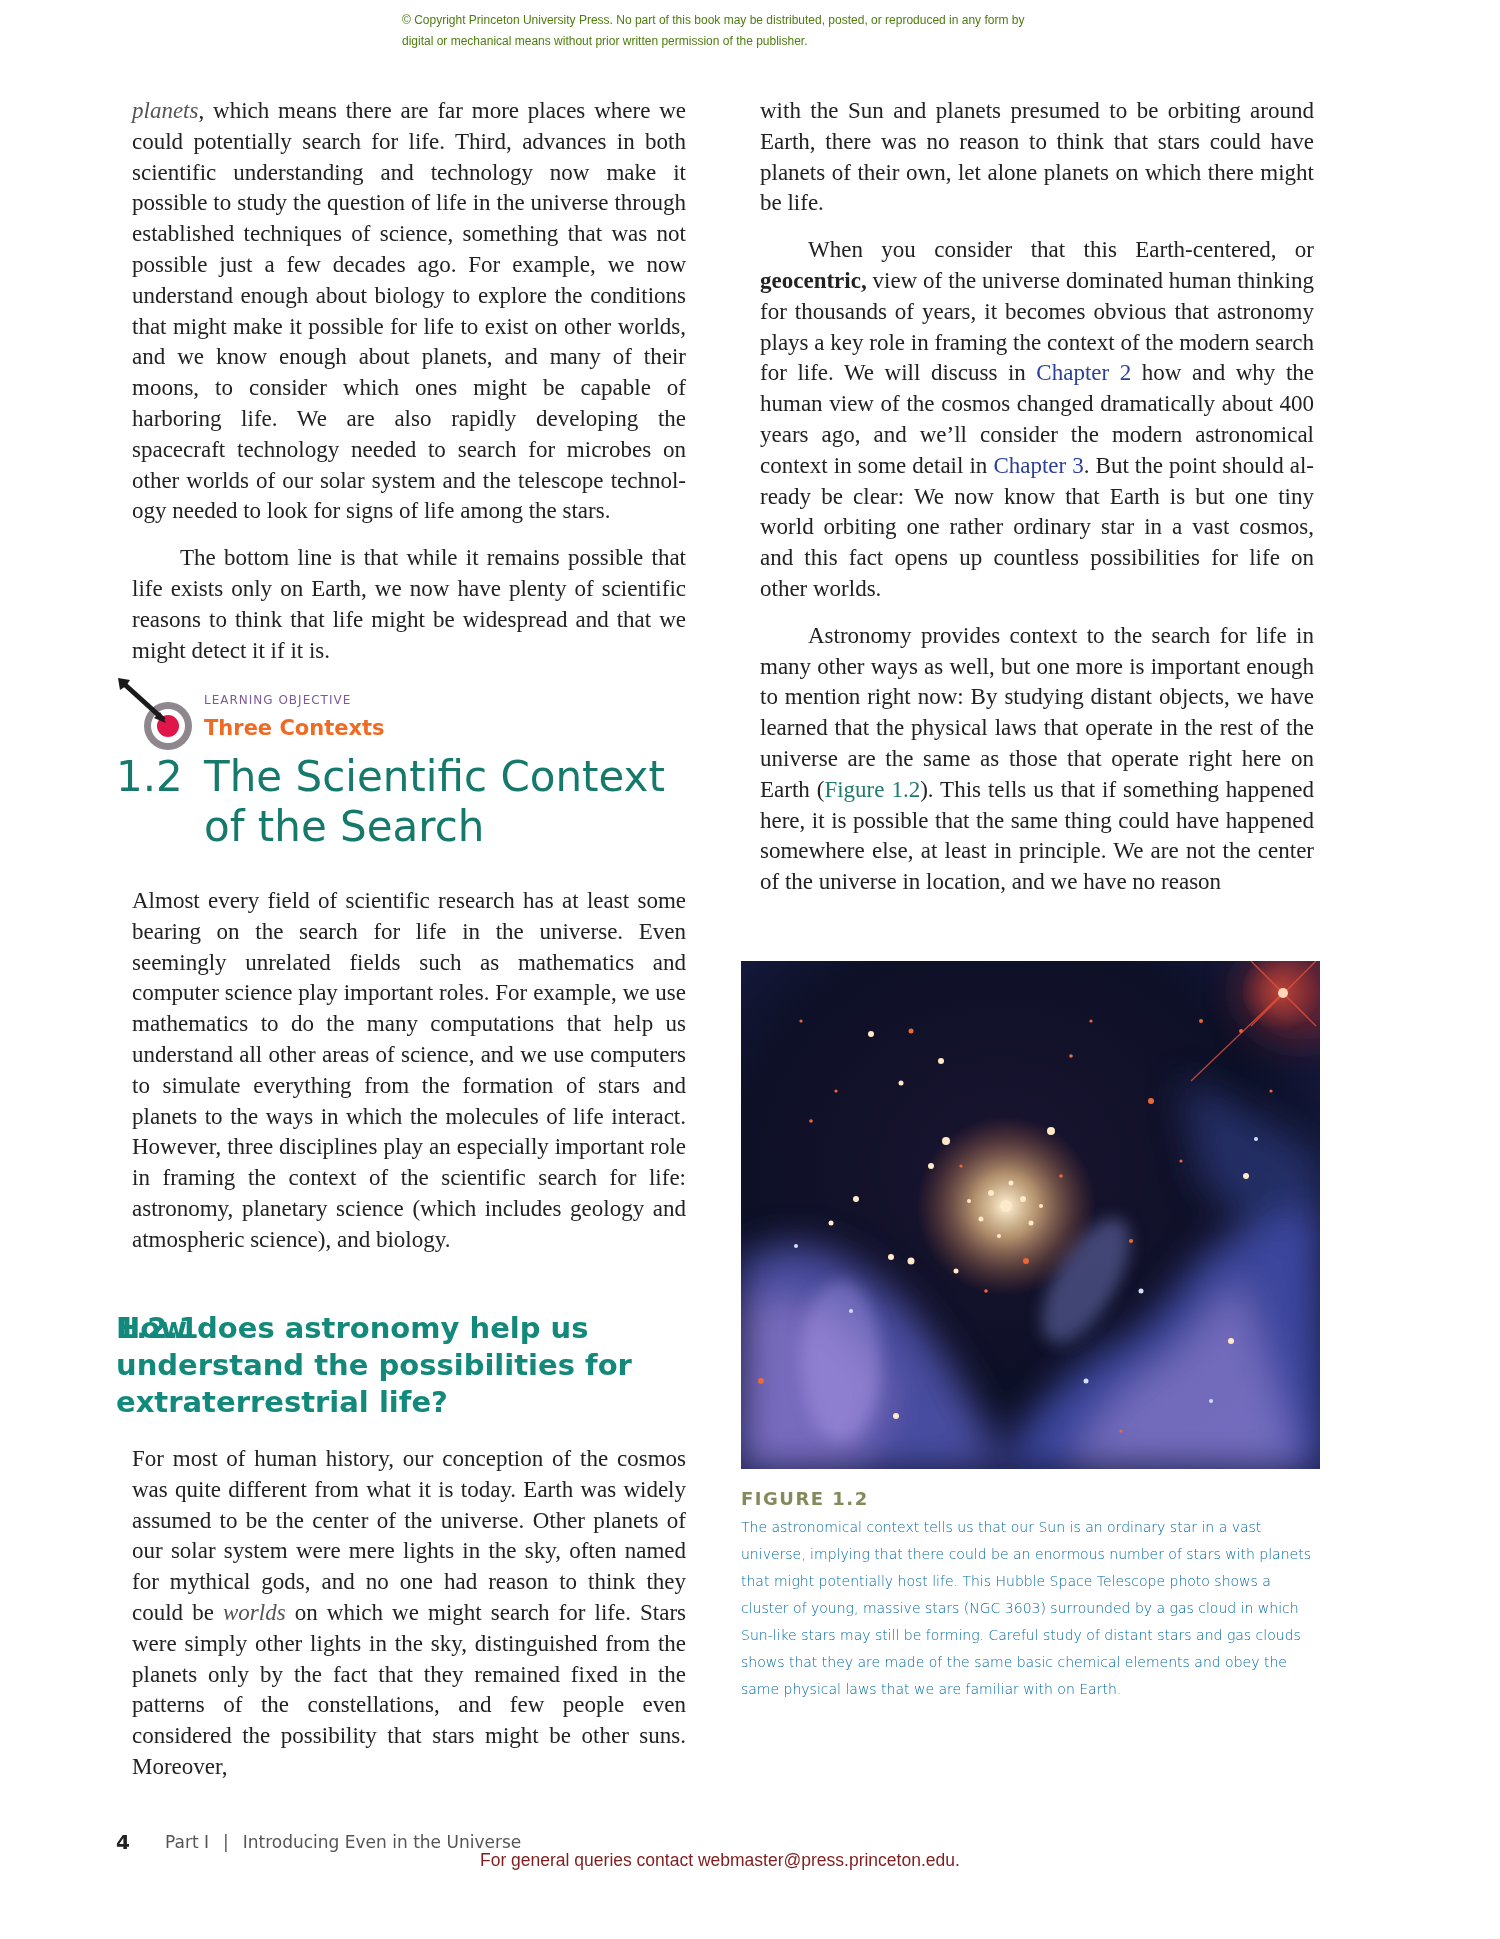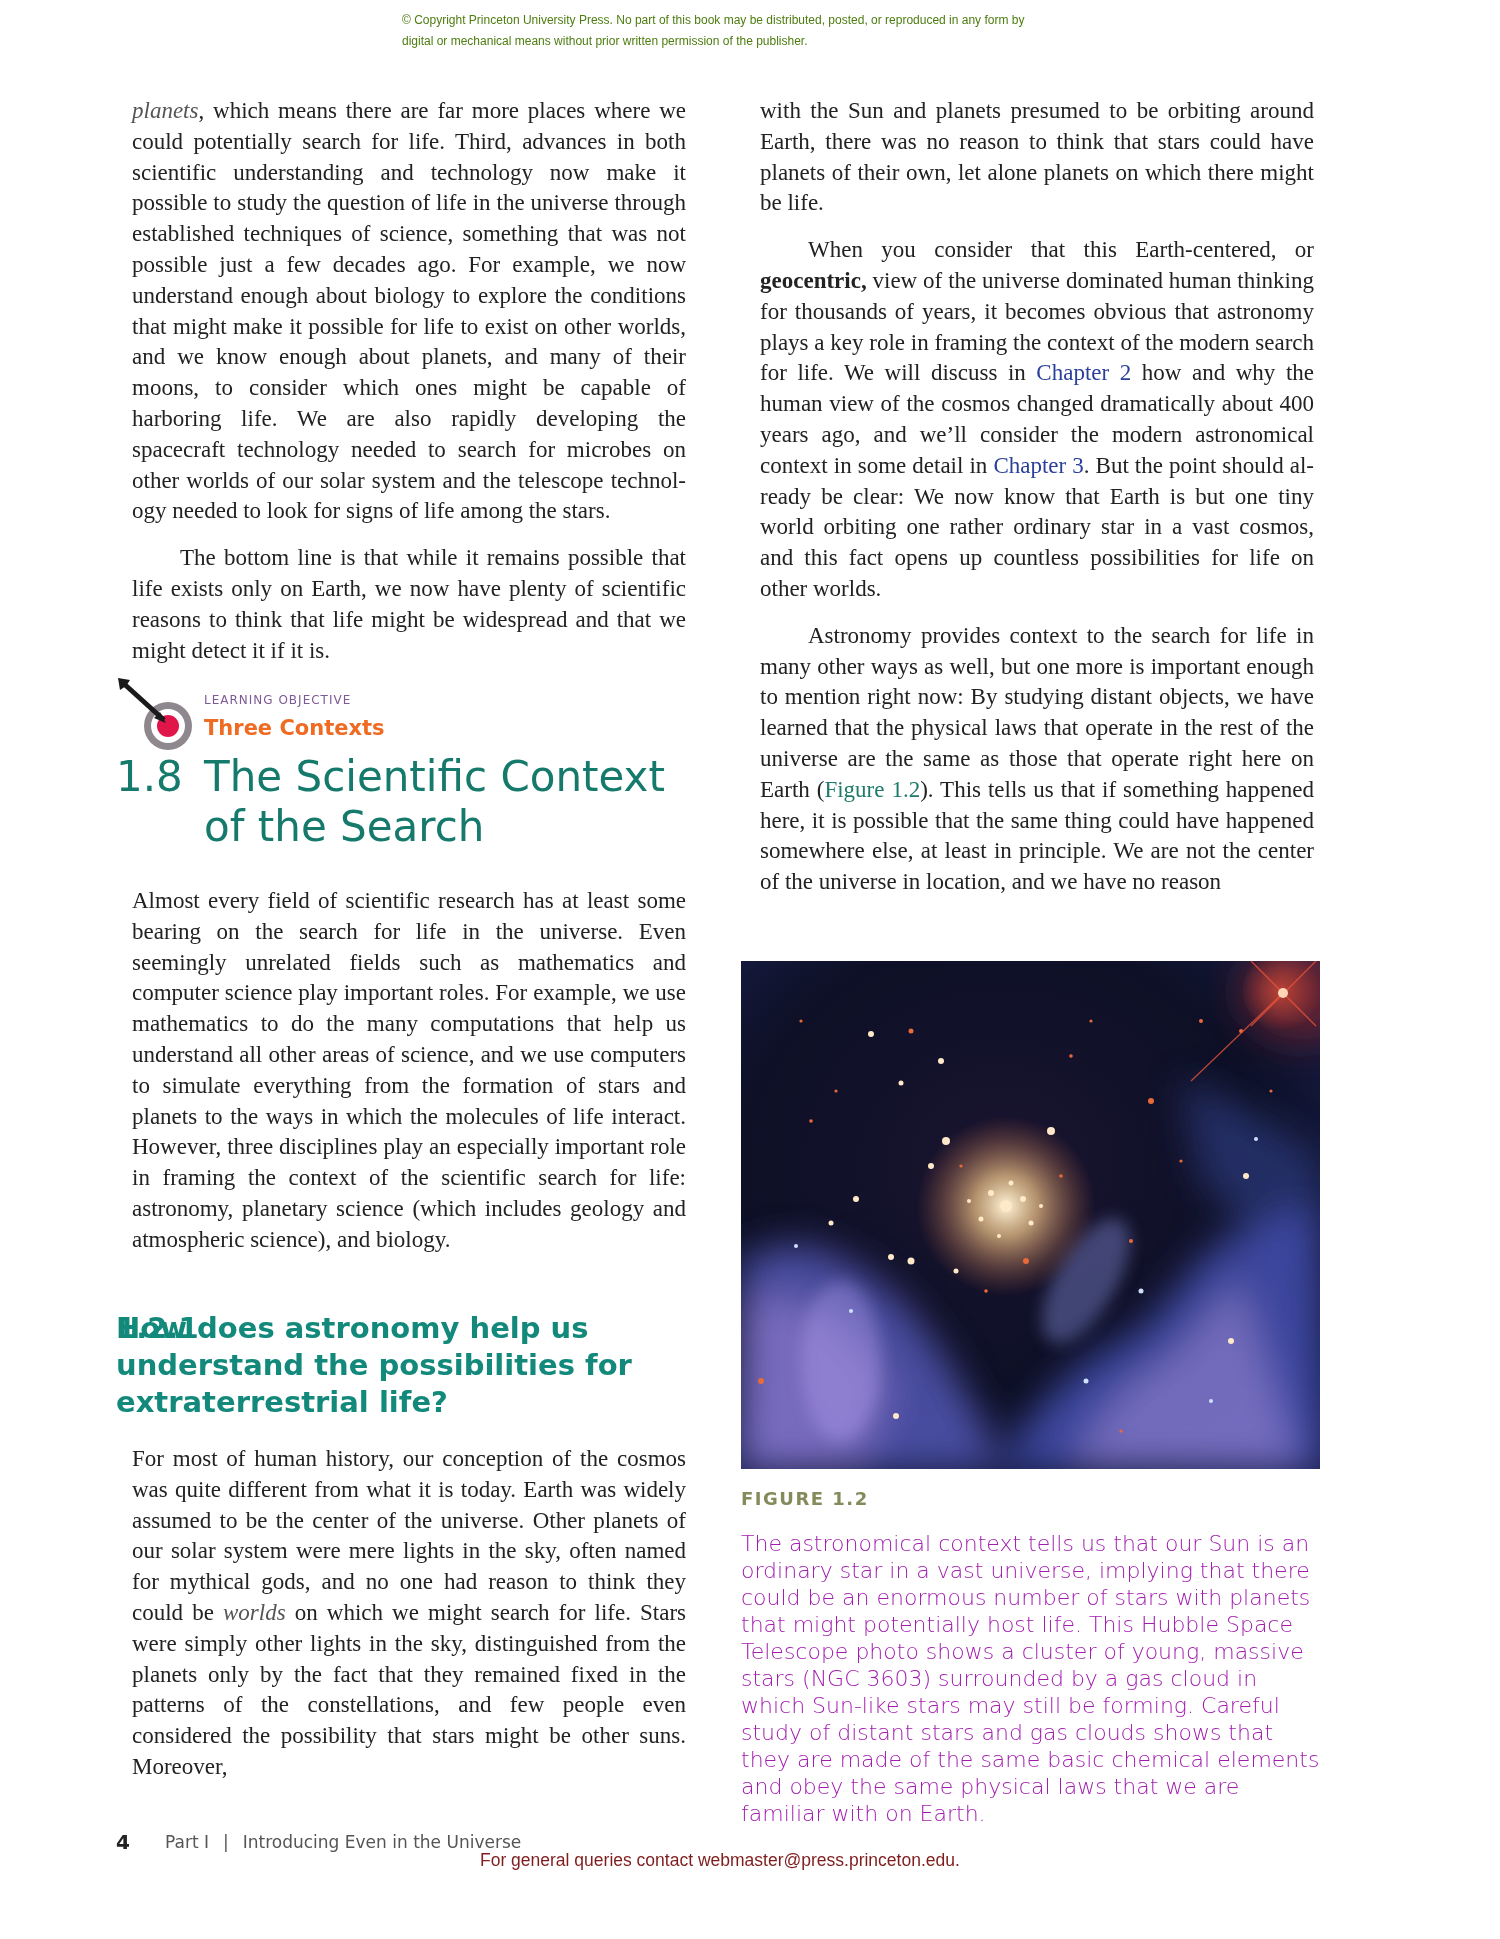--- a/index.html
+++ b/index.html
@@ -57,22 +57,22 @@
     position: absolute; left: 741px; top: 961px; width: 579px; height: 508px;
     overflow: hidden; background: #0b0f25;
   }
   .fig-label {
     position: absolute; left: 741px; top: 1488px;
     font-family: "DejaVu Sans", sans-serif; font-size: 18px; letter-spacing: 1.5px;
     color: #858a5a; font-weight: bold;
   }
   .fig-caption {
     position: absolute; left: 741px; top: 1514px; width: 580px;
-    font-family: "DejaVu Sans", sans-serif; font-size: 22px; line-height: 27px;
-    color: #a21caf; font-weight: 300; margin-top: 16px;
+    font-family: "DejaVu Sans", sans-serif; font-size: 14px; line-height: 27px;
+    color: #0369a1; font-weight: 300;
   }
   .footer-page {
     position: absolute; left: 116px; top: 1830px;
     font-family: "DejaVu Sans", sans-serif; font-size: 20px; font-weight: bold; color: #222;
   }
   .footer-run {
     position: absolute; left: 165px; top: 1832px;
     font-family: "DejaVu Sans", sans-serif; font-size: 17px; color: #555;
   }
   .footer-run .sep { margin: 0 14px; }
@@ -100,21 +100,21 @@
     <circle cx="52" cy="50" r="11" fill="#e0164a"></circle>
     <line x1="6" y1="6" x2="48" y2="44" stroke="#1a1a1a" stroke-width="5"></line>
     <polygon points="2,2 14,4 10,10 4,14" fill="#1a1a1a"></polygon>
     <polygon points="50,47 38,42 44,36" fill="#1a1a1a"></polygon>
   </svg>
   <div class="lo-label">LEARNING OBJECTIVE</div>
   <div class="lo-title">Three Contexts</div>
 </div>
 
 <h2 class="sec-h" style="margin:0;">
-  <span class="num">1.8</span>
+  <span class="num">1.2</span>
   <span class="txt">The Scientific Context of the Search</span>
 </h2>
 
 <div class="col left" style="top:870px;">
   <p class="body">Almost every field of scientific research has at least some bearing on the search for life in the universe. Even seemingly unrelated fields such as mathematics and computer science play important roles. For ex­ample, we use mathematics to do the many compu­tations that help us understand all other areas of sci­ence, and we use computers to simulate everything from the formation of stars and planets to the ways in which the molecules of life interact. However, three disciplines play an especially important role in fram­ing the context of the scientific search for life: astron­omy, planetary science (which includes geology and atmospheric science), and biology.</p>
 </div>
 
 <h3 class="sub-h" style="margin:0;">
   <span class="num">1.2.1</span>
   <span class="txt">How does astronomy help us understand the possibilities for extraterrestrial life?</span>

